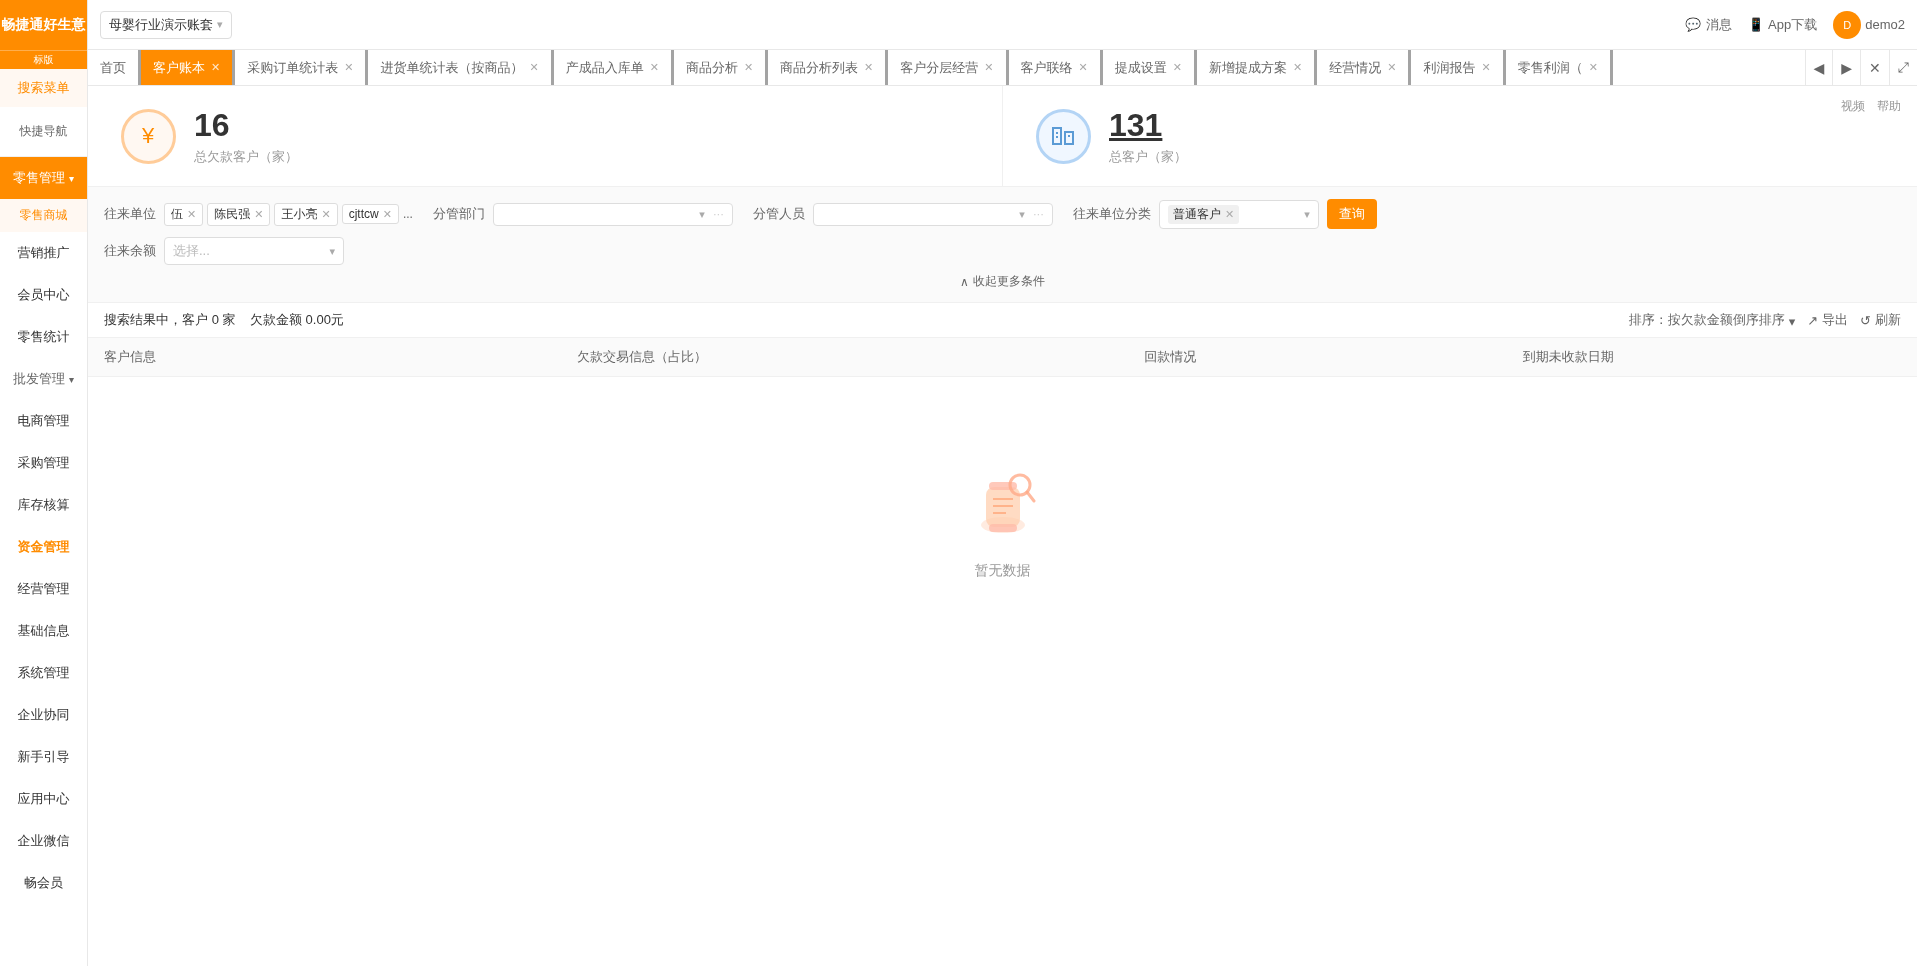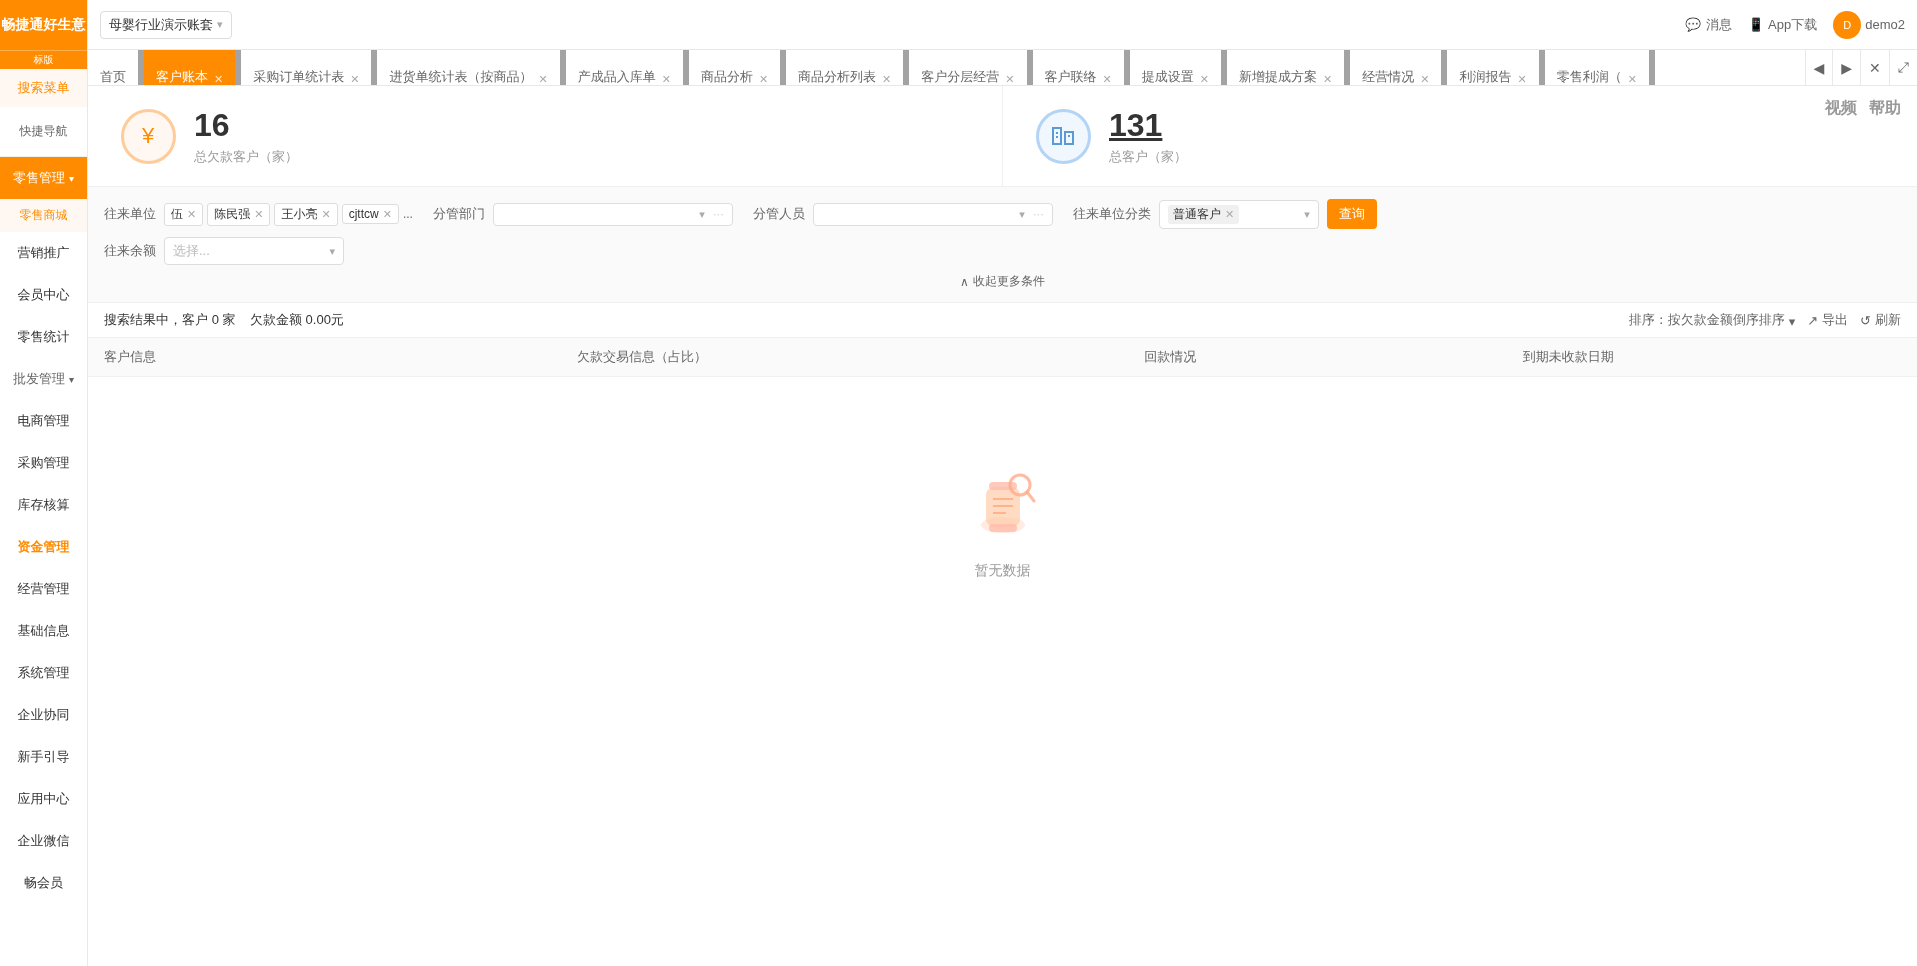--- a/index.html
+++ b/index.html
@@ -22,21 +22,21 @@
 
     
     .topbar { height: 50px; background: #fff; border-bottom: 1px solid #e8e8e8; display: flex; align-items: center; padding: 0 12px; gap: 8px; }
     .topbar-selector { display: flex; align-items: center; gap: 4px; border: 1px solid #ddd; border-radius: 4px; padding: 4px 8px; font-size: 13px; color: #333; cursor: pointer; }
     .topbar-right { margin-left: auto; display: flex; align-items: center; gap: 16px; color: #666; font-size: 13px; }
     .topbar-right-item { display: flex; align-items: center; gap: 4px; cursor: pointer; }
     .avatar { width: 28px; height: 28px; border-radius: 50%; background: #ff8c00; display: flex; align-items: center; justify-content: center; color: white; font-size: 11px; }
 
     
     .tabs-bar { background: #fff; border-bottom: 1px solid #e8e8e8; display: flex; align-items: center; overflow: hidden; height: 36px; }
-    .tab { padding: 0 12px; height: 36px; display: flex; align-items: flex-end; font-size: 13px; color: #666; cursor: pointer; border-right: 6px solid #a3a3a3; white-space: nowrap; flex-shrink: 0; gap: 4px; }
+    .tab { padding: 0 12px; height: 36px; display: flex; align-items: center; font-size: 13px; color: #666; cursor: pointer; border-right: 3px solid #a3a3a3; white-space: nowrap; flex-shrink: 0; gap: 4px; }
     .tab.active { background: #ff8c00; color: #fff; }
     .tab-close { font-size: 11px; color: #aaa; margin-left: 2px; }
     .tab.active .tab-close { color: rgba(255,255,255,0.8); }
     .tabs-actions { margin-left: auto; display: flex; flex-shrink: 0; }
     .tabs-action-btn { padding: 0 8px; height: 36px; display: flex; align-items: center; cursor: pointer; color: #666; font-size: 14px; border-left: 1px solid #e8e8e8; }
 
     
     .content { flex: 1; overflow-y: auto; background: #fff; }
 
     
@@ -44,21 +44,21 @@
     .stat-card { flex: 1; padding: 20px 30px; border-right: 1px solid #f0f0f0; display: flex; align-items: center; gap: 16px; position: relative; }
     .stat-card:last-child { border-right: none; }
     .stat-icon-area { width: 60px; height: 60px; display: flex; align-items: center; justify-content: center; }
     .stat-icon-circle { width: 55px; height: 55px; border-radius: 50%; border: 3px solid; display: flex; align-items: center; justify-content: center; font-size: 22px; }
     .stat-icon-circle.orange { border-color: #ffcc99; color: #ff8c00; background: #fff8f2; }
     .stat-icon-circle.pink { border-color: #ffaaaa; color: #ff6b6b; background: #fff5f5; }
     .stat-icon-circle.blue { border-color: #b3d4f5; color: #5b9bd5; background: #f0f7ff; }
     .stat-value { font-size: 32px; font-weight: bold; color: #333; }
     .stat-value.red { color: #e53935; }
     .stat-label { font-size: 13px; color: #999; margin-top: 4px; }
-    .stat-top-right { position: absolute; top: 12px; right: 16px; display: flex; gap: 12px; font-size: 16px; color: #999; font-weight: bold; }
+    .stat-top-right { position: absolute; top: 12px; right: 16px; display: flex; gap: 12px; font-size: 12px; color: #999; }
     .stat-top-right a { color: #999; cursor: pointer; }
 
     
     .filter-area { padding: 12px 16px; border-bottom: 1px solid #f0f0f0; background: #fafafa; }
     .filter-row { display: flex; align-items: center; flex-wrap: wrap; gap: 8px; margin-bottom: 8px; }
     .filter-row:last-child { margin-bottom: 0; }
     .filter-label { color: #666; font-size: 13px; white-space: nowrap; }
     .filter-tags { display: flex; align-items: center; flex-wrap: wrap; gap: 4px; }
     .filter-tag { display: flex; align-items: center; gap: 2px; background: #fff; border: 1px solid #ddd; border-radius: 3px; padding: 2px 6px; font-size: 12px; color: #333; }
     .filter-tag .tag-close { color: #aaa; cursor: pointer; margin-left: 2px; font-size: 11px; }

